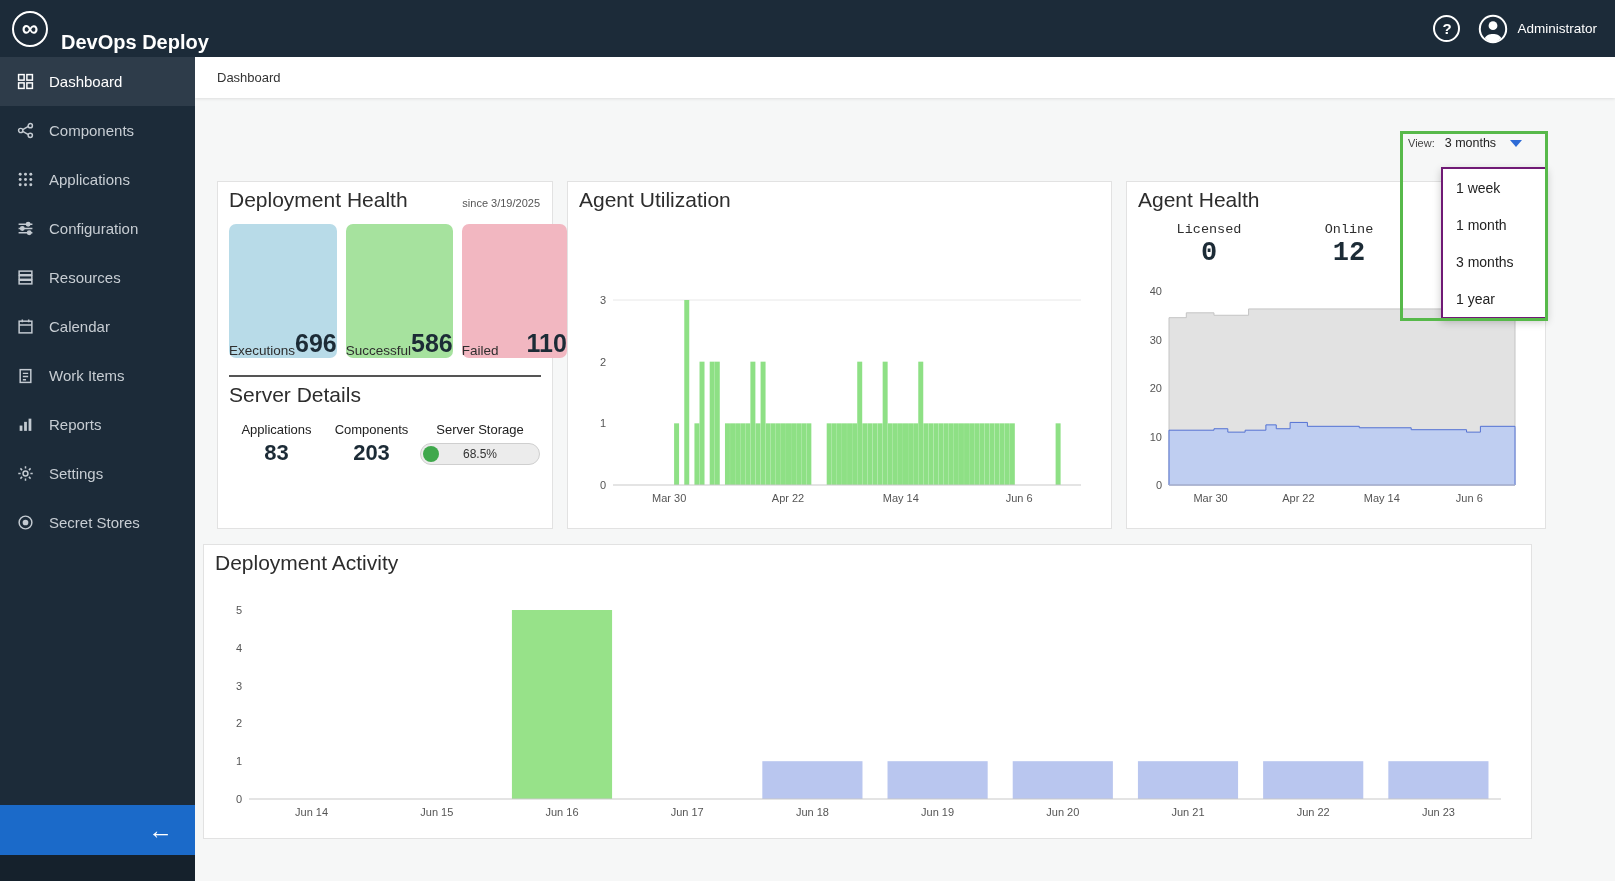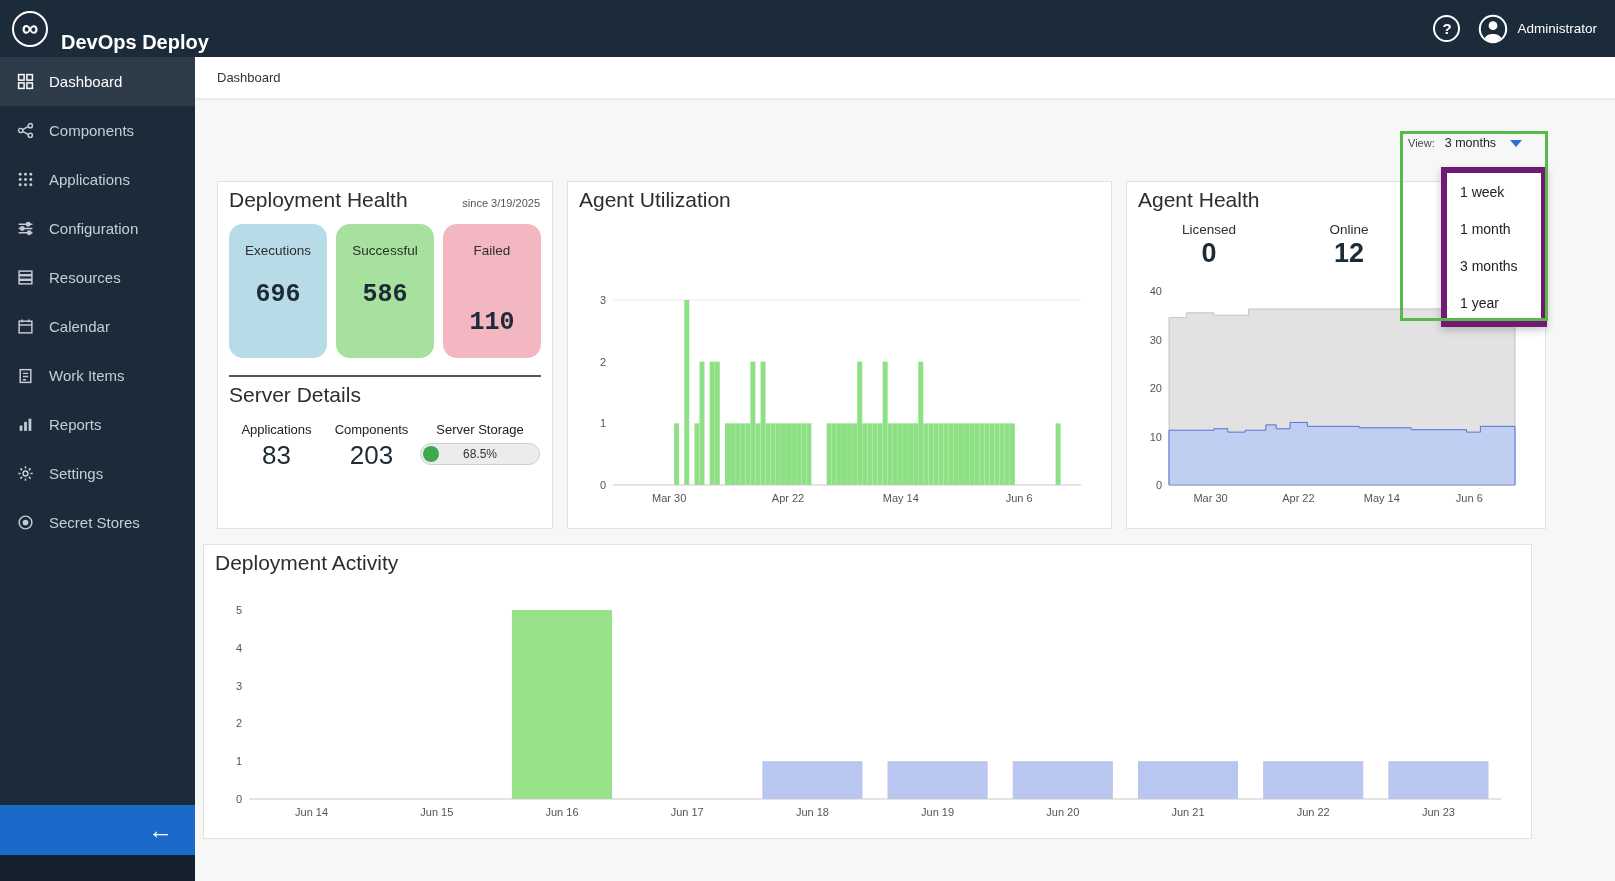--- a/index.html
+++ b/index.html
@@ -34,48 +34,48 @@
 
   .card{position:absolute;background:#fff;border:1px solid #e2e2e2;}
   .card-dh{left:22px;top:83px;width:336px;height:348px;padding-left:42px;}
   .card-au{left:372px;top:83px;width:545px;height:348px;}
   .card-ah{left:931px;top:83px;width:420px;height:348px;}
   .card-da{left:8px;top:446px;width:1329px;height:295px;}
   .card-title{position:absolute;left:11px;top:6px;font-size:21px;color:#2d2d2d;}
   .since{position:absolute;right:12px;top:15px;font-size:11px;color:#555;}
 
   .stats-row{position:absolute;left:11px;right:11px;top:42px;height:134px;display:flex;gap:9px;}
-  .stat-box{flex:1;display:flex;flex-direction:column;align-items:center;border-radius:14px;}
+  .stat-box{flex:1;display:flex;flex-direction:row;align-items:flex-end;border-radius:7px;}
   .stat-label{margin-top:19px;font-size:13.5px;color:#2e2e2e;}
-  .stat-value{margin-top:22px;font-size:25px;font-weight:bold;color:#1c2b36;font-family:Liberation Mono, monospace;}
+  .stat-value{margin-top:22px;font-size:25px;font-weight:bold;color:#1c2b36;}
 
   .dh-divider{position:absolute;left:11px;right:11px;top:193px;border-top:2px solid #555;}
   .dh-subtitle{position:absolute;left:11px;top:201px;font-size:21px;color:#2d2d2d;}
   .dh-metrics{position:absolute;left:11px;right:12px;top:240px;display:flex;}
   .metric{width:95px;text-align:center;}
   .metric-label{font-size:13px;color:#222;}
-  .metric-value{font-size:26px;font-weight:normal;color:#1c2b36;margin-top:3px;}
+  .metric-value{font-size:22px;font-weight:bold;color:#1c2b36;margin-top:3px;}
   .metric.storage{width:120px;margin-left:auto;}
   .storage-pill{position:relative;margin-top:6px;height:22px;border-radius:11px;background:#ececec;border:1px solid #cfcfcf;font-size:12px;color:#333;display:flex;align-items:center;justify-content:center;}
   .storage-dot{position:absolute;left:2px;top:2px;width:16px;height:16px;border-radius:50%;}
 
   .ah-stats{position:absolute;left:38px;top:40px;display:flex;gap:52px;}
-  .ah-stat{min-width:88px;text-align:center;}
+  .ah-stat{min-width:88px;text-align:center;font-family:Liberation Mono, monospace;}
   .ah-stat-label{font-size:13.5px;color:#2e2e2e;}
   .ah-stat-value{font-size:27px;font-weight:bold;color:#1c2b36;margin-top:1px;}
 
   .chart-svg{position:absolute;left:0;top:0;pointer-events:none;}
   .tick{font-size:11px;fill:#555;font-family:"Liberation Sans",sans-serif;}
 
   
   .view-selector{position:absolute;left:1213px;top:38px;display:flex;align-items:center;cursor:pointer;z-index:42;}
   .view-label{font-size:11px;color:#444;}
   .view-value{font-size:12.5px;color:#222;margin-left:10px;}
   .caret{width:0;height:0;border-left:6px solid transparent;border-right:6px solid transparent;border-top:7px solid #2e6bd6;margin-left:14px;}
-  .dropdown-menu{position:absolute;left:1246px;top:69px;width:106px;background:#fff;border:6px solid #701a75;box-shadow:0 3px 8px rgba(0,0,0,0.22);z-index:40;}
+  .dropdown-menu{position:absolute;left:1246px;top:69px;width:106px;background:#fff;border:2px solid #701a75;box-shadow:0 3px 8px rgba(0,0,0,0.22);z-index:40;}
   .menu-item{height:37px;display:flex;align-items:center;padding-left:13px;font-size:14px;color:#222;cursor:pointer;}
 
   .annotation-box{position:absolute;left:1205px;top:33px;width:148px;height:190px;border:3px solid #57b94a;z-index:50;pointer-events:none;}
 </style>
 </head>
 <body>
 
 <div class="app">
 
   <header class="topbar">

